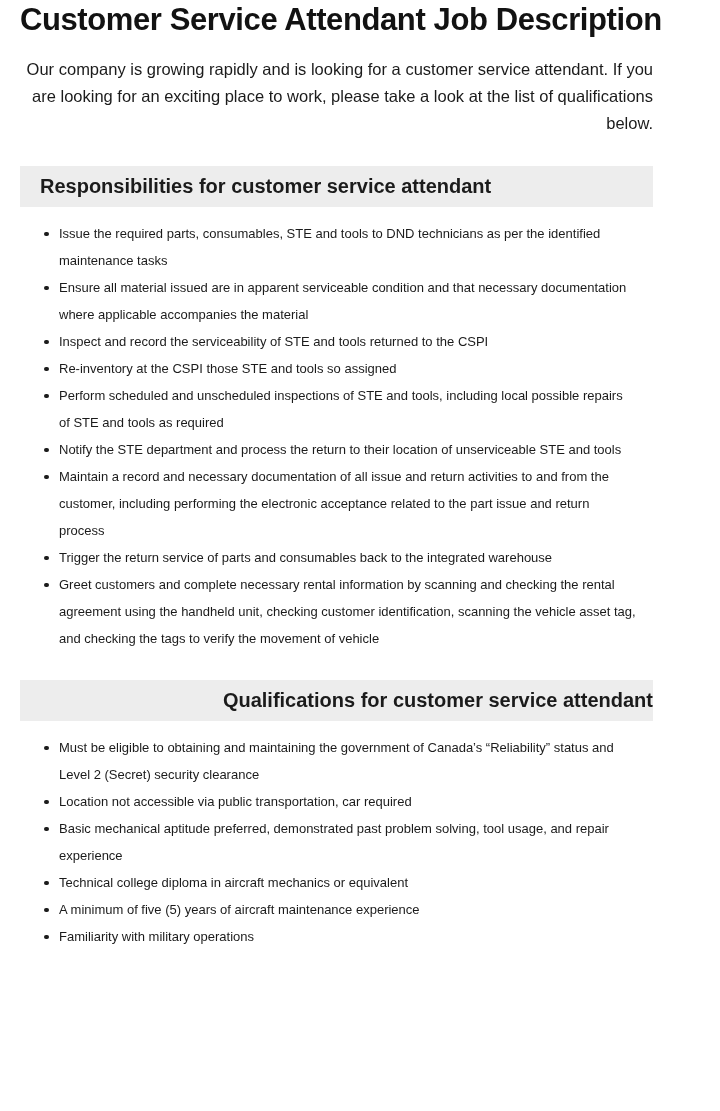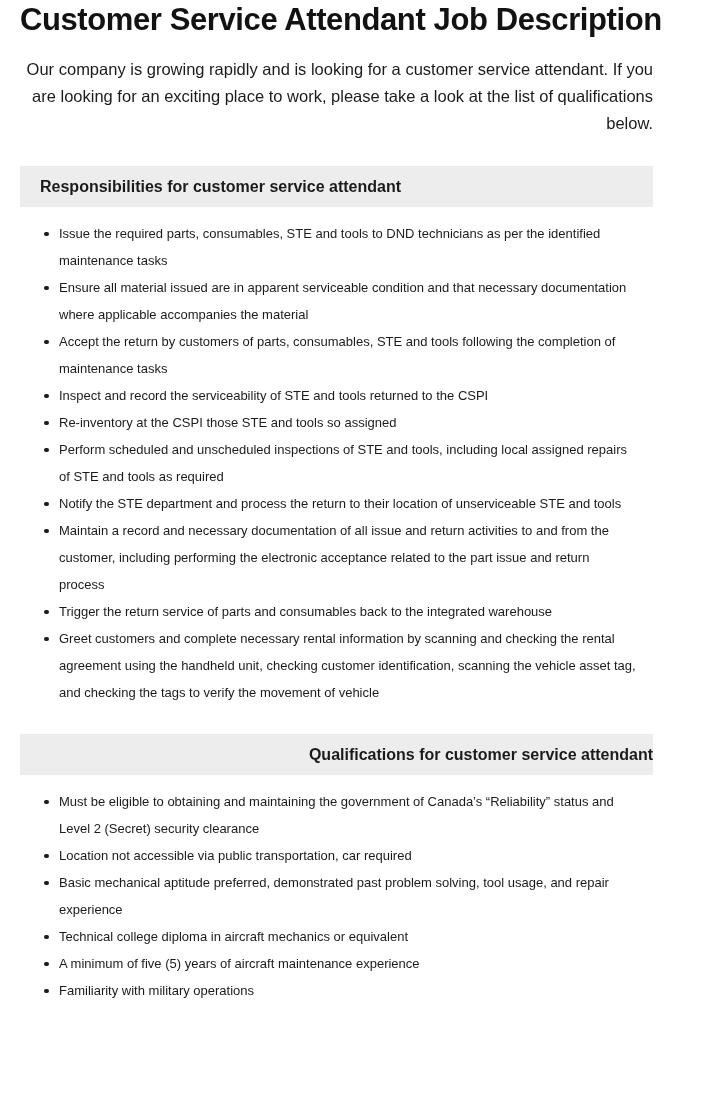--- a/index.html
+++ b/index.html
@@ -43,21 +43,21 @@
     color: #1b1b1b;
     max-width: 668px;
     text-align: right;
   }
 
   
   .section-band {
     background: #ededed;
     margin-top: 29px;
     padding: 11px 0 11px 20px;
-    font-size: 16px;
+    font-size: 20px;
     font-weight: bold;
     line-height: 19px;
     color: #1b1b1b;
   }
 
   
   ul.bullets {
     list-style: none;
     margin: 0;
     padding: 0;
@@ -94,24 +94,23 @@
 
   <h1 class="job-title">Customer Service Attendant Job Description</h1>
 
   <p class="intro">Our company is growing rapidly and is looking for a customer service attendant. If you are looking for an exciting place to work, please take a look at the list of qualifications below.</p>
 
   <section class="section-block responsibilities">
     <div class="section-band">Responsibilities for customer service attendant</div>
     <ul class="bullets" id="list-responsibilities">
         <li>Issue the required parts, consumables, STE and tools to DND technicians as per the identified maintenance tasks</li>
         <li>Ensure all material issued are in apparent serviceable condition and that necessary documentation where applicable accompanies the material</li>
-        <li>Accept the return by customers of parts, consumables, STE and tools following the completion of maintenance tasks</li>
         <li>Inspect and record the serviceability of STE and tools returned to the CSPI</li>
         <li>Re-inventory at the CSPI those STE and tools so assigned</li>
-        <li>Perform scheduled and unscheduled inspections of STE and tools, including local assigned repairs of STE and tools as required</li>
+        <li>Perform scheduled and unscheduled inspections of STE and tools, including local possible repairs of STE and tools as required</li>
         <li>Notify the STE department and process the return to their location of unserviceable STE and tools</li>
         <li>Maintain a record and necessary documentation of all issue and return activities to and from the customer, including performing the electronic acceptance related to the part issue and return process</li>
         <li>Trigger the return service of parts and consumables back to the integrated warehouse</li>
         <li>Greet customers and complete necessary rental information by scanning and checking the rental agreement using the handheld unit, checking customer identification, scanning the vehicle asset tag, and checking the tags to verify the movement of vehicle</li>
       </ul>
   </section>
 
   <section class="section-block qualifications">
     <div class="section-band">Qualifications for customer service attendant</div>
     <ul class="bullets" id="list-qualifications">

